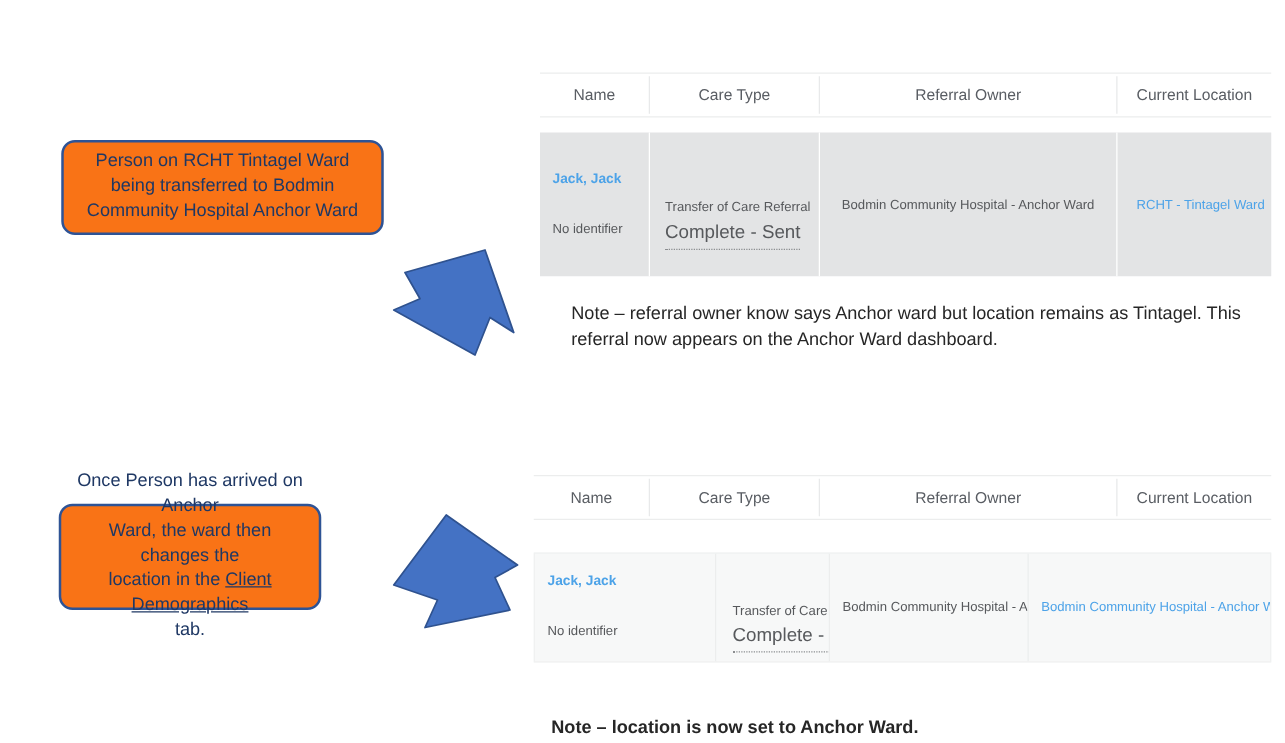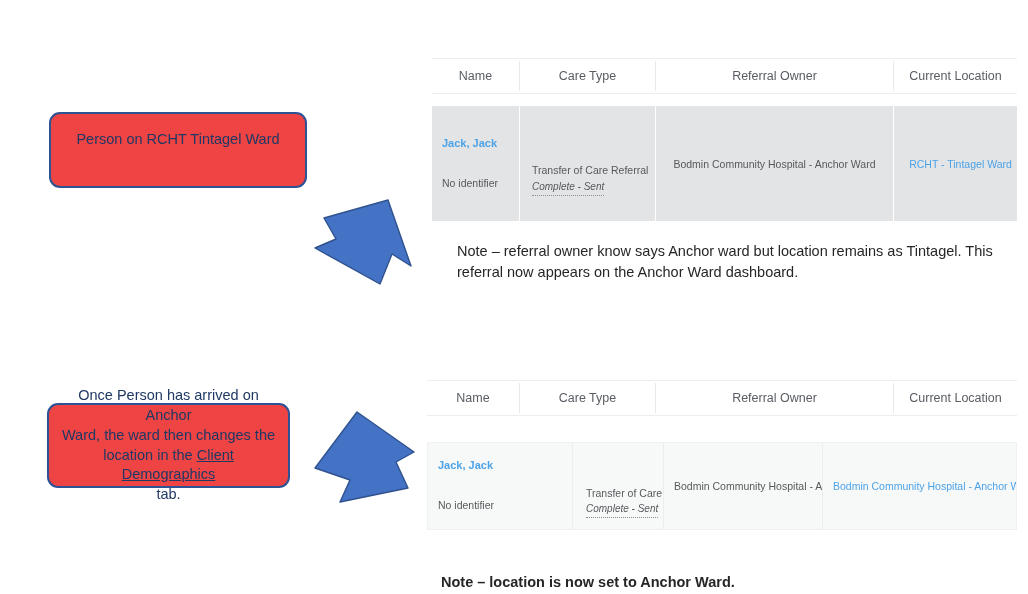--- a/index.html
+++ b/index.html
@@ -20,36 +20,36 @@
     width: 1028px;
     height: 594px;
   }
 
   
   .callout {
     position: absolute;
     box-sizing: border-box;
     border: 2px solid #2E5395;
     border-radius: 11px;
-    background: #ef4444;
+    background: #f97316;
     color: #1F3864;
     font-size: 14.5px;
     line-height: 1.36;
     text-align: center;
     display: flex;
     align-items: center;
     justify-content: center;
     padding: 4px 10px;
   }
   .callout .txt { display: block; width: 100%; }
   .u { text-decoration: underline; }
 
   #callout-1 { left: 49px;  top: 112px; width: 258px; height: 76px; }
   #callout-2 { left: 47px;  top: 261px; width: 262px; height: 74px; }
-  #callout-3 { left: 47px;  top: 403px; width: 243px; height: 85px; }
+  #callout-3 { left: 47px;  top: 403px; width: 210px; height: 85px; }
 
   
   .arrow {
     position: absolute;
   }
   #arrow-1 { left: 314px; top: 196px; width: 100px; height: 94px; }
   #arrow-2 { left: 312px; top: 410px; width: 112px; height: 108px; }
 
   
   .table {
@@ -138,27 +138,26 @@
   }
   .ct-line1 {
     color: #57595c;
     font-size: 10.5px;
     line-height: 1.5;
     white-space: nowrap;
     margin-top: 32px;
   }
   .ct-line2 {
     color: #57595c;
-    font-size: 10px;
+    font-size: 15px;
     line-height: 1.5;
     white-space: nowrap;
     border-bottom: 1px dotted #8b8d90;
     align-self: flex-start;
     padding-bottom: 1px;
-    font-style: italic;
   }
   .ro-text {
     color: #57595c;
     font-size: 10.5px;
     white-space: nowrap;
     text-align: center;
     width: 100%;
   }
   .cl-text {
     color: #4da3e8;
@@ -179,21 +178,22 @@
   #note-2 { left: 441px; top: 572px; width: 500px; font-weight: bold; }
 </style>
 </head>
 <body>
 
 <div class="stage">
 
   <div class="callout" id="callout-1">
     <span class="txt">
       <span>Person on RCHT Tintagel Ward</span><br>
-      <br>
+      <span>being transferred to Bodmin</span><br>
+      <span>Community Hospital Anchor Ward</span>
     </span>
   </div>
 
 
   <div class="callout" id="callout-3">
     <span class="txt">
       <span>Once Person has arrived on Anchor</span><br>
       <span>Ward, the ward then changes the</span><br>
       <span>location in the </span><span class="u">Client Demographics</span><br>
       <span>tab.</span>

